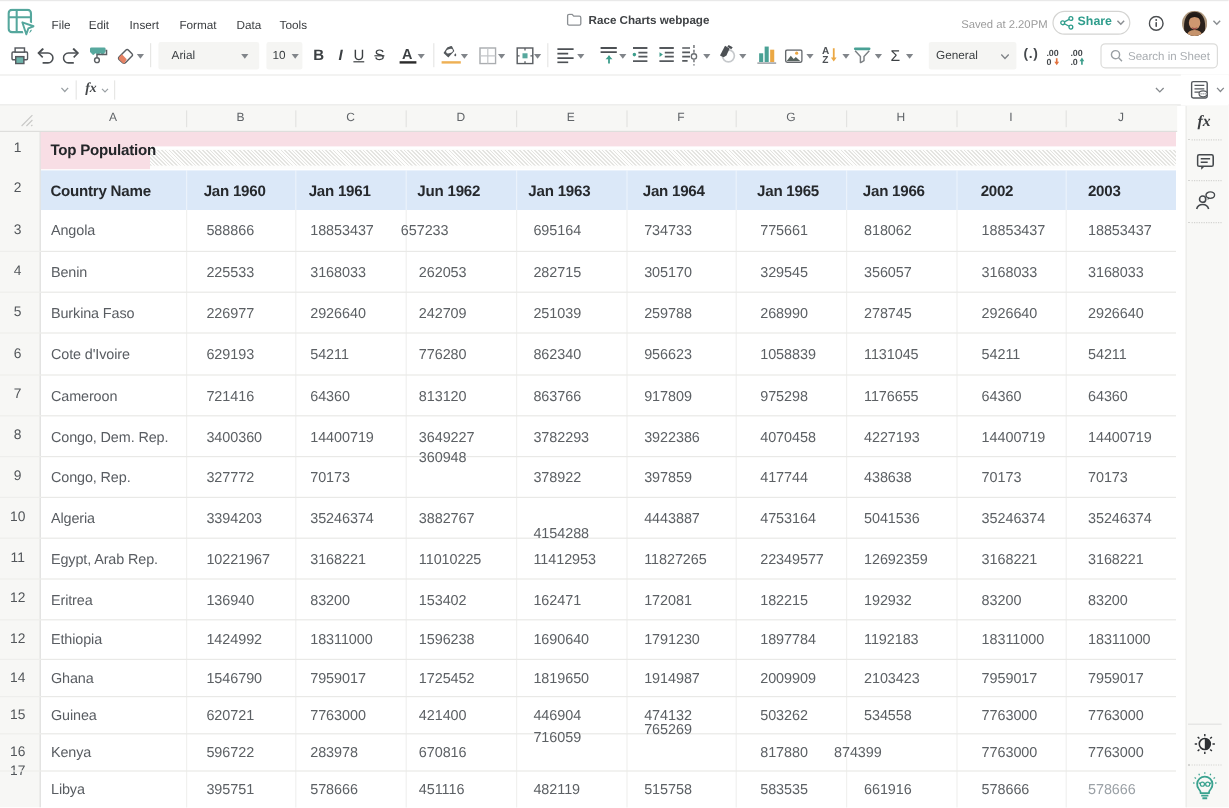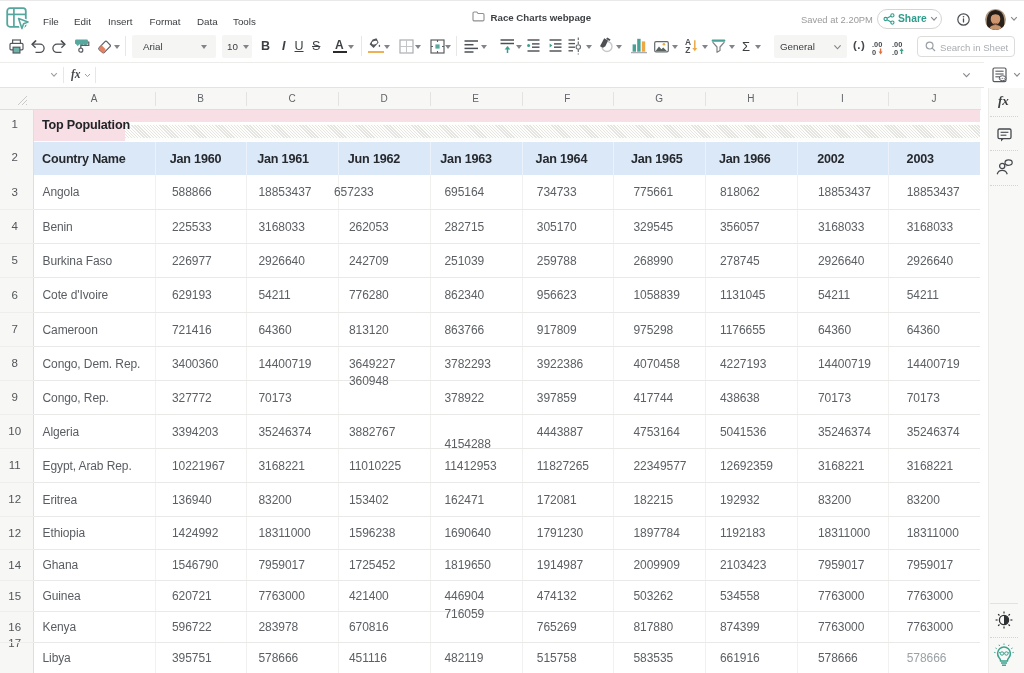--- a/index.html
+++ b/index.html
@@ -483,23 +483,23 @@
 <div class="num" style="position:absolute;left:720px;top:581px;height:31px;line-height:31px">534558</div>
 <div class="num" style="position:absolute;left:818px;top:581px;height:31px;line-height:31px">7763000</div>
 <div class="num" style="position:absolute;left:906.7px;top:581px;height:31px;line-height:31px">7763000</div>
 <div class="ab" style="left:0;top:642px;width:33.5px;height:1px;background:#eeeeec"></div>
 <div class="ab" style="left:33.5px;top:642px;width:946px;height:1px;background:#e9e9e7"></div>
 <div class="cn" style="position:absolute;left:42.5px;top:612px;height:31px;line-height:31px">Kenya</div>
 <div class="num" style="position:absolute;left:172px;top:612px;height:31px;line-height:31px">596722</div>
 <div class="num" style="position:absolute;left:258.5px;top:612px;height:31px;line-height:31px">283978</div>
 <div class="num" style="position:absolute;left:349px;top:612px;height:31px;line-height:31px">670816</div>
 <div class="num" style="position:absolute;left:444.5px;top:599px;height:31px;line-height:31px">716059</div>
-<div class="num" style="position:absolute;left:536.8px;top:612px;height:31px;line-height:31px">765269</div>
+<div class="num" style="position:absolute;left:536.8px;top:593px;height:31px;line-height:31px">765269</div>
 <div class="num" style="position:absolute;left:633.5px;top:612px;height:31px;line-height:31px">817880</div>
-<div class="num" style="position:absolute;left:720px;top:612px;height:31px;line-height:31px">874399</div>
+<div class="num" style="position:absolute;left:695px;top:612px;height:31px;line-height:31px">874399</div>
 <div class="num" style="position:absolute;left:818px;top:612px;height:31px;line-height:31px">7763000</div>
 <div class="num" style="position:absolute;left:906.7px;top:612px;height:31px;line-height:31px">7763000</div>
 
 <div class="cn" style="position:absolute;left:42.5px;top:643px;height:31px;line-height:31px">Libya</div>
 <div class="num" style="position:absolute;left:172px;top:643px;height:31px;line-height:31px">395751</div>
 <div class="num" style="position:absolute;left:258.5px;top:643px;height:31px;line-height:31px">578666</div>
 <div class="num" style="position:absolute;left:349px;top:643px;height:31px;line-height:31px">451116</div>
 <div class="num" style="position:absolute;left:444.5px;top:643px;height:31px;line-height:31px">482119</div>
 <div class="num" style="position:absolute;left:536.8px;top:643px;height:31px;line-height:31px">515758</div>
 <div class="num" style="position:absolute;left:633.5px;top:643px;height:31px;line-height:31px">583535</div>

